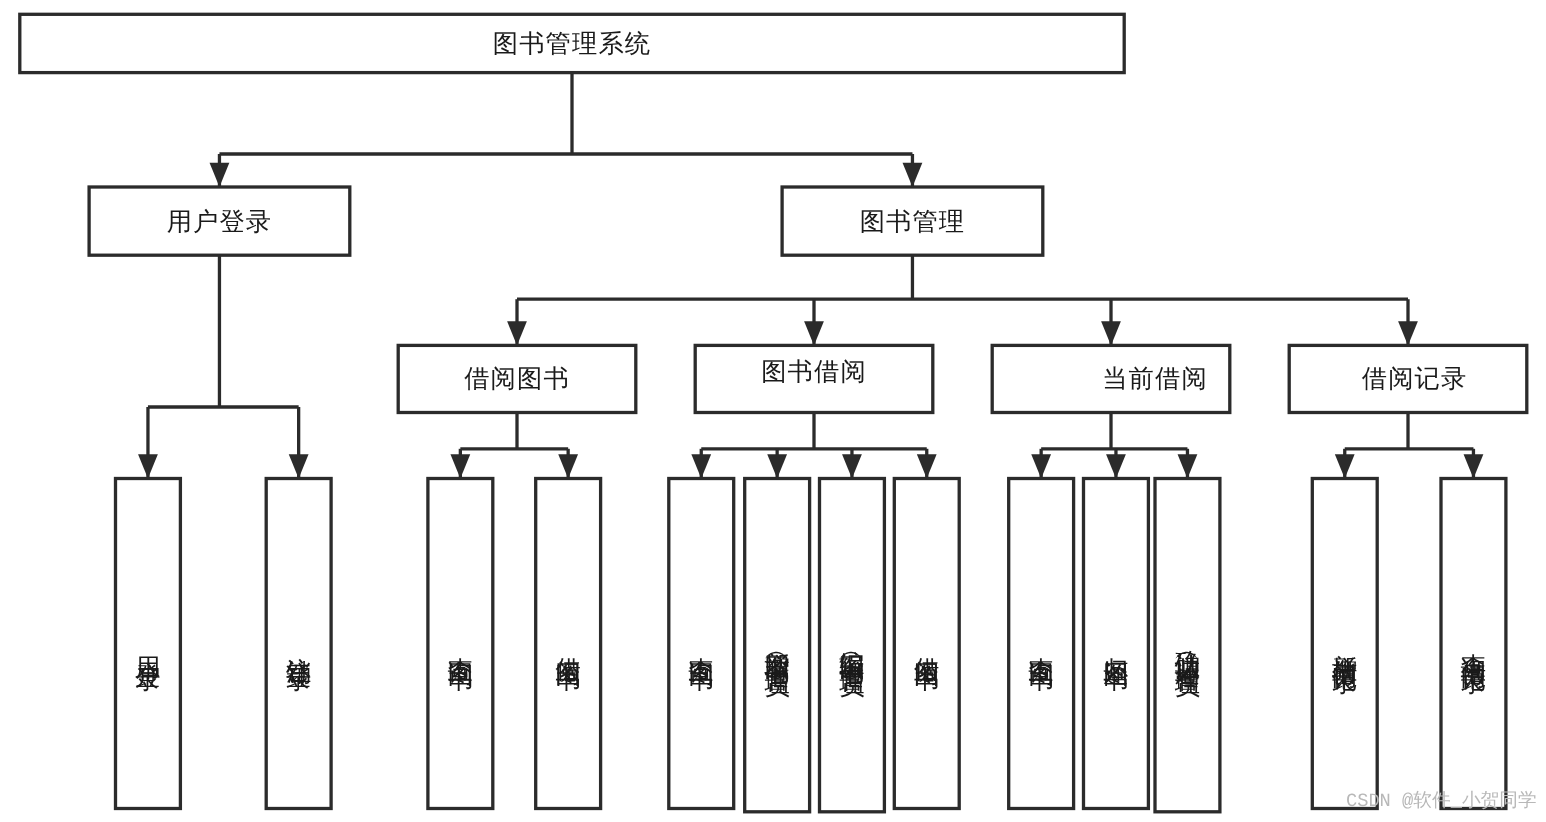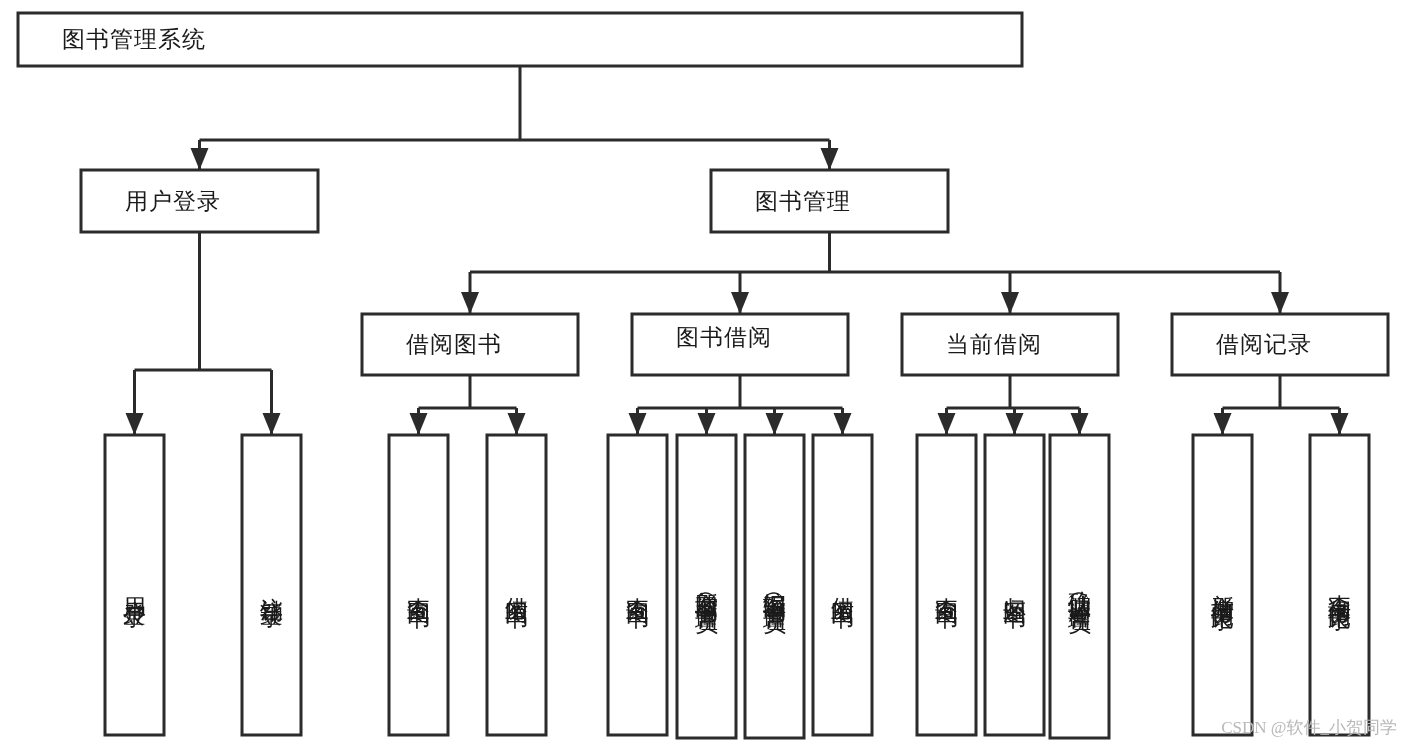--- a/index.html
+++ b/index.html
@@ -50,36 +50,35 @@
     font-size: 23px;
     line-height: 1;
     color: #1a1a1a;
     letter-spacing: 3px;
     white-space: nowrap;
   }
   .htext-box {
     position: absolute;
     display: flex;
     align-items: center;
-    justify-content: flex-start;
+    justify-content: center;
     pointer-events: none;
-    margin-left: 44px;
   }
   .htext {
     font-family: "Liberation Sans", "DejaVu Sans", sans-serif;
     font-size: 23px;
     color: #1a1a1a;
     letter-spacing: 1px;
     white-space: nowrap;
   }
   #watermark {
     position: absolute;
     right: 8px;
     bottom: 8px;
-    font-family: Liberation Serif, serif;
+    font-family: Liberation Mono, monospace;
     font-size: 17px;
     color: #b8b8b8;
     white-space: nowrap;
   }
 </style>
 </head>
 <body>
 
 <div id="diagram-root">
 
@@ -171,21 +170,21 @@
       </div>
       <div class="htext-box" style="left: 711px; top: 170px; width: 237px; height: 62px;">
         <span class="htext">图书管理</span>
       </div>
       <div class="htext-box" style="left: 362px; top: 314px; width: 216px; height: 61px;">
         <span class="htext">借阅图书</span>
       </div>
       <div class="htext-box" style="left: 632px; top: 314px; width: 216px; height: 47px;">
         <span class="htext">图书借阅</span>
       </div>
-      <div class="htext-box" style="left: 902px; top: 314px; width: 216px; height: 61px;">
+      <div class="htext-box" style="left: 902px; top: 314px; width: 216px; height: 61px; padding-left: 40px;">
         <span class="htext">当前借阅</span>
       </div>
       <div class="htext-box" style="left: 1172px; top: 314px; width: 228px; height: 61px;">
         <span class="htext">借阅记录</span>
       </div>
       <div class="vtext-box" style="left: 105px; top: 435px; width: 59px; height: 300px;">
         <span class="vtext">用户登录</span>
       </div>
       <div class="vtext-box" style="left: 242px; top: 435px; width: 59px; height: 300px;">
         <span class="vtext">注销登录</span>

